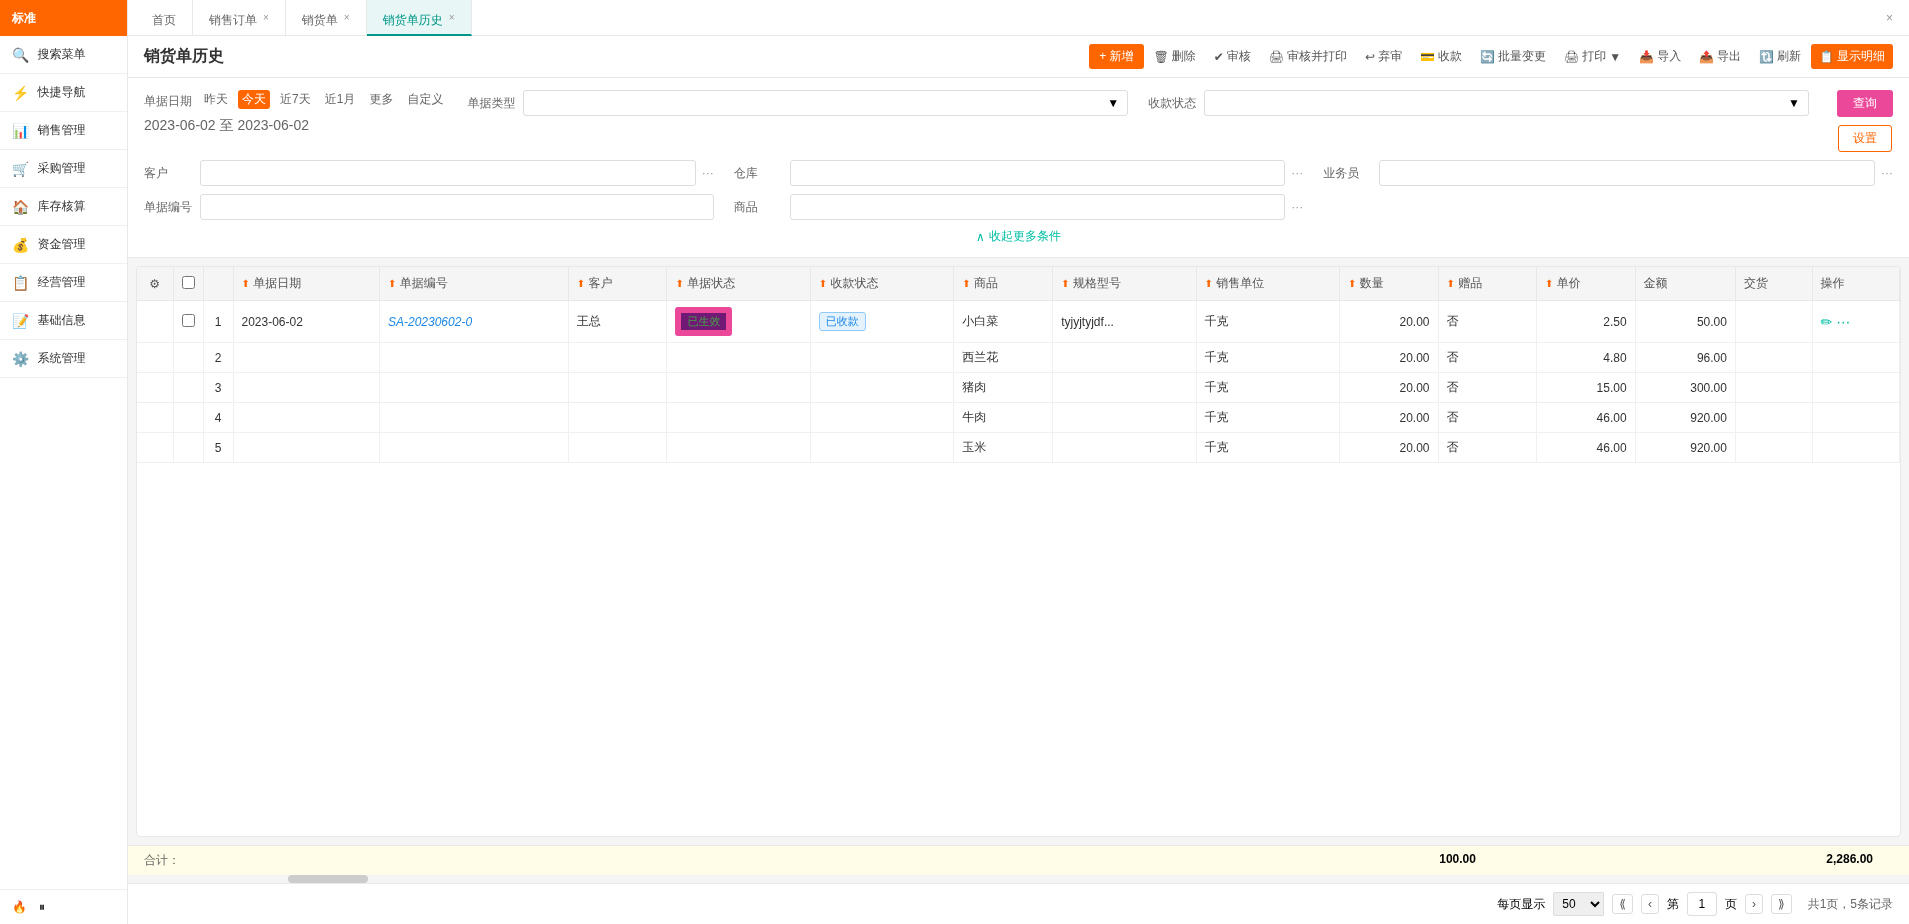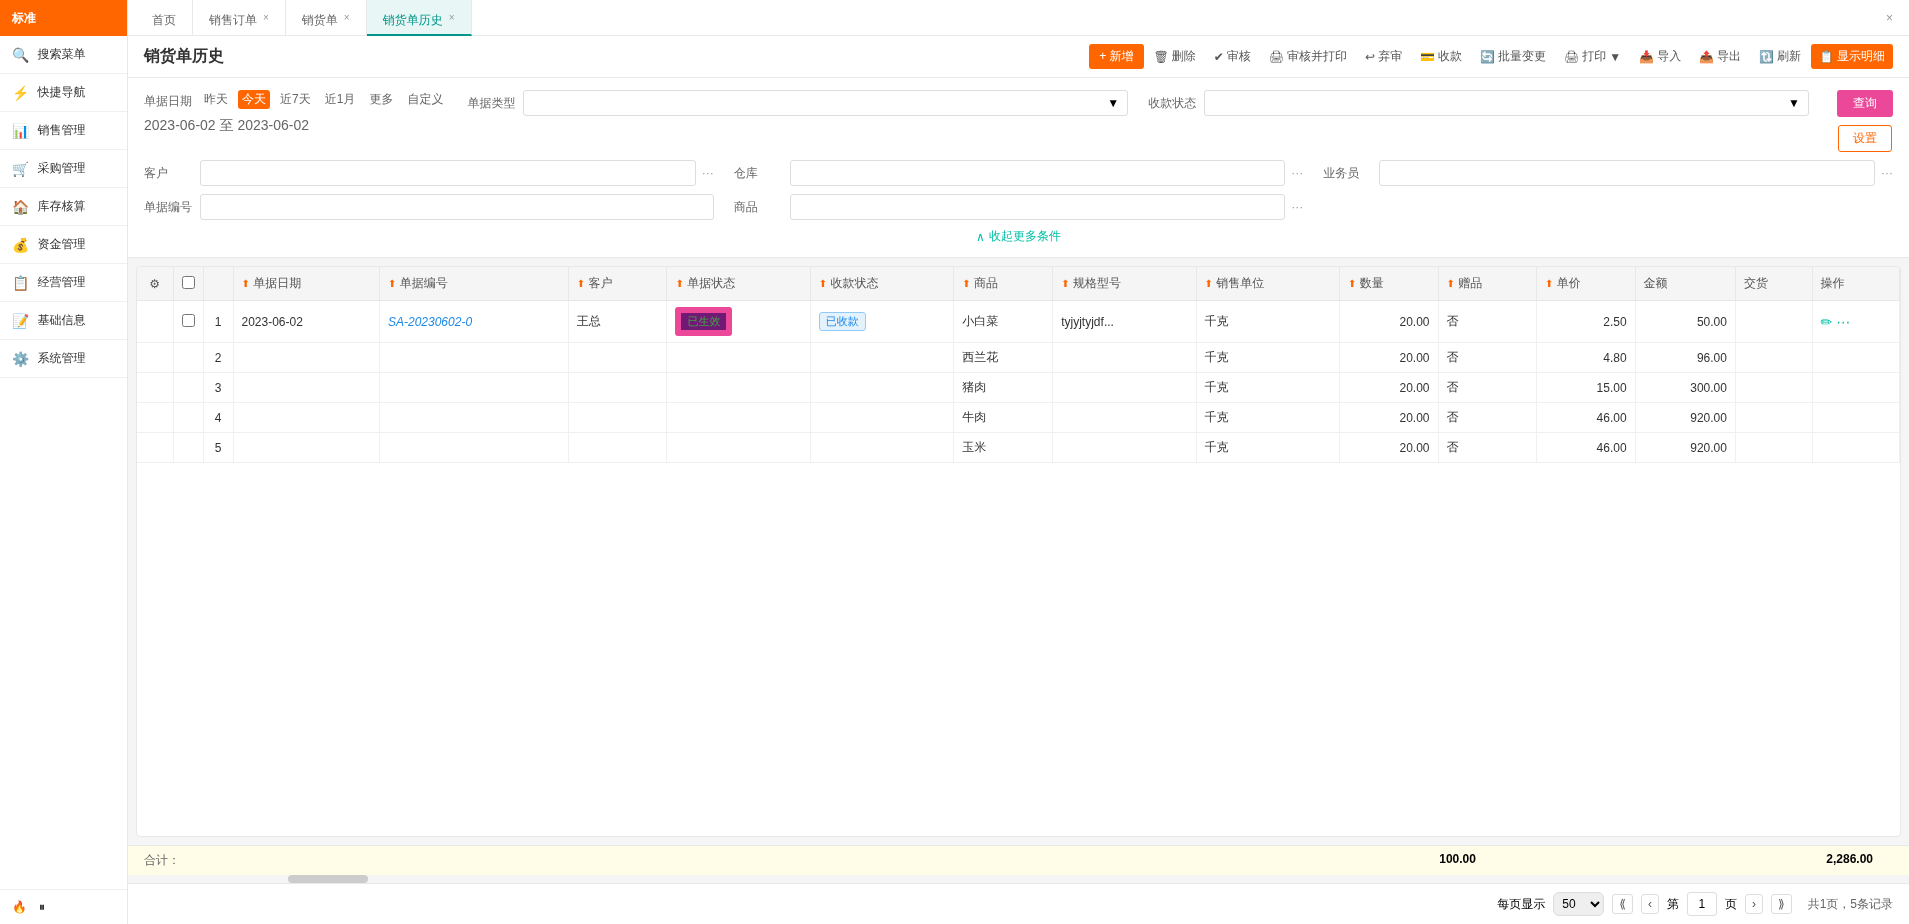--- a/index.html
+++ b/index.html
@@ -273,21 +273,21 @@
       align-items: center;
       justify-content: flex-end;
       padding: 8px 16px;
       gap: 8px;
       background: #fff;
       border-top: 1px solid #e8e8e8;
       flex-shrink: 0;
     }
     .page-size-select {
       border: 1px solid #ddd;
-      border-radius: 6px;
+      border-radius: 1px;
       padding: 2px 4px;
       height: 24px;
     }
     .page-nav-btn {
       border: 1px solid #ddd;
       background: #fff;
       border-radius: 3px;
       padding: 2px 6px;
       cursor: pointer;
       color: #555;

